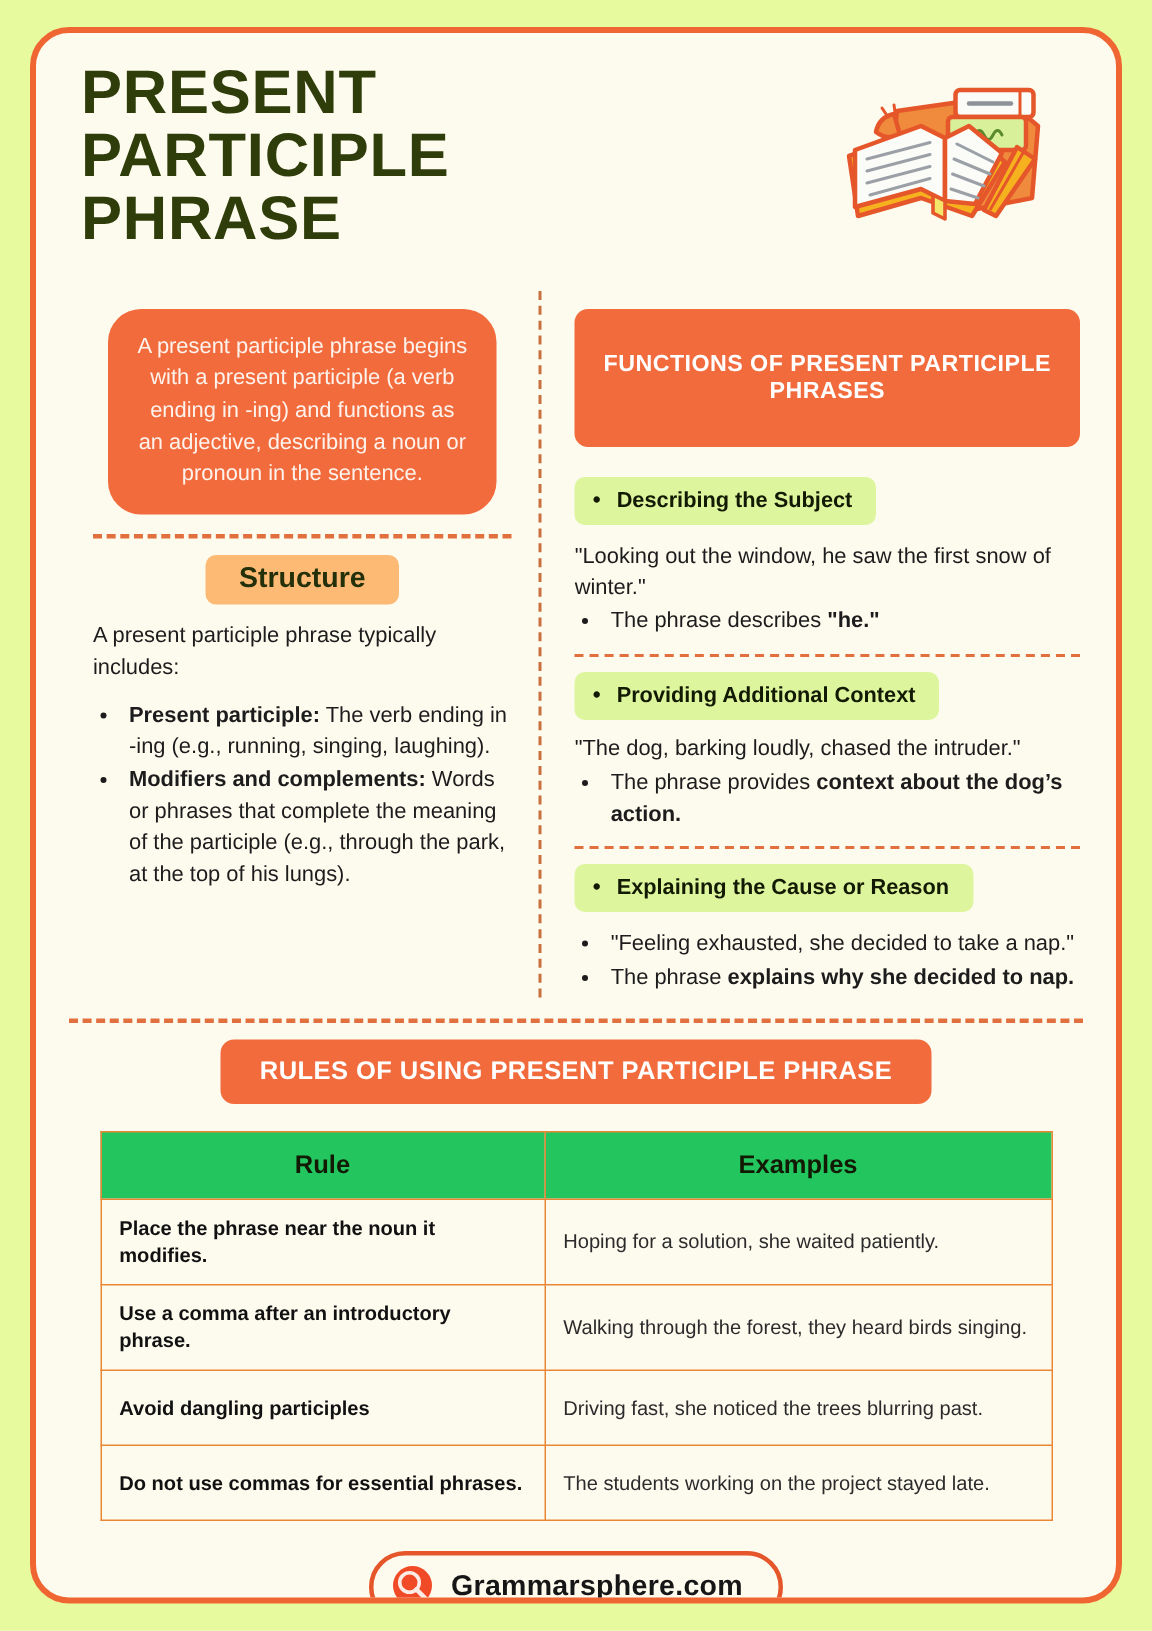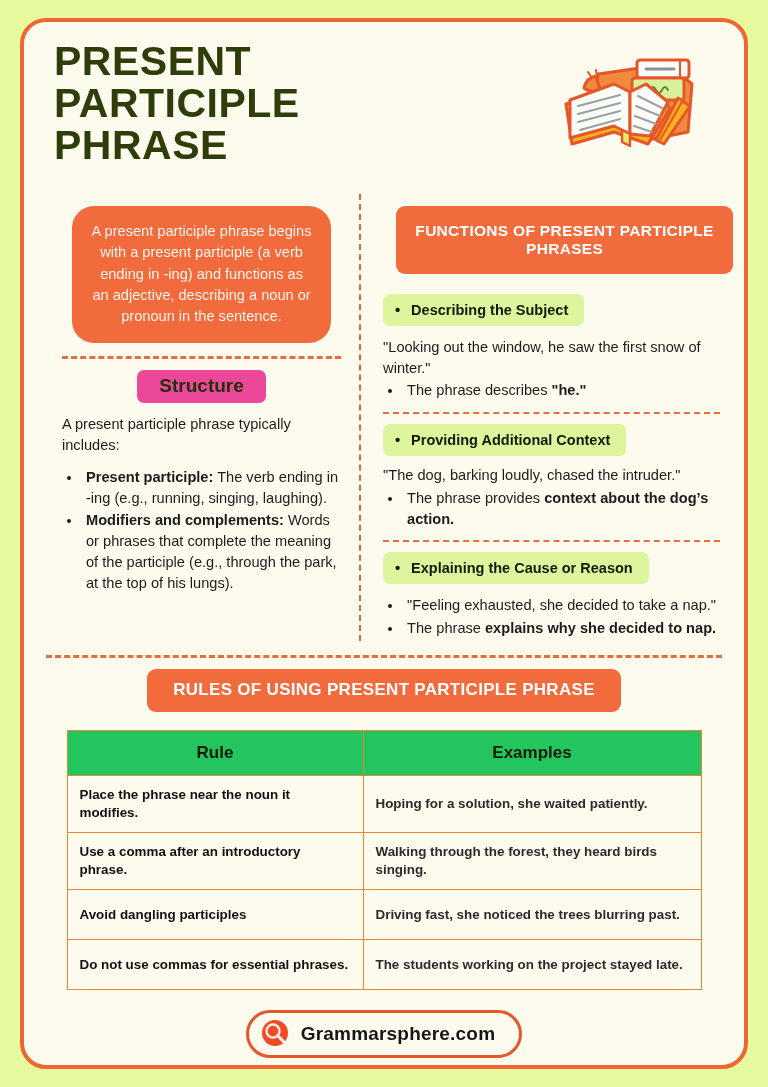--- a/index.html
+++ b/index.html
@@ -86,21 +86,21 @@
     text-align: center;
     font-size: 14.6px;
     line-height: 1.46;
   }
 
   
   .badge-center {
     display: block;
     width: fit-content;
     margin: 0 auto;
-    background: #ec4899;
+    background: #fdba74;
     color: #24300a;
     font-weight: bold;
     font-size: 19px;
     border-radius: 7px;
     padding: 5px 22px 6px 22px;
   }
 
   .badge-bullet {
     display: block;
     background: #ddf59c;
@@ -168,21 +168,21 @@
   table.rules th {
     background: #22c55e;
     color: #121a04;
     font-size: 17px;
     font-weight: bold;
     height: 45px;
     text-align: center;
   }
   table.rules td { padding: 10px 12px; font-size: 13.4px; line-height: 1.35; height: 50px; }
   td.rule-cell { font-weight: bold; color: #111111; }
-  td.ex-cell   { font-weight: bold; color: #2b2b2b; }
+  td.ex-cell   { font-weight: normal; color: #2b2b2b; }
   col.c1 { width: 296px; }
   col.c2 { width: 338px; }
 
   
   .footer {
     display: flex;
     justify-content: center;
     margin-top: 20px;
   }
   .brand-pill {
@@ -265,21 +265,21 @@
             <b>Present participle:</b><span> The verb ending in -ing (e.g., running, singing, laughing).</span>
           </li>
           <li>
             <b>Modifiers and complements:</b><span> Words or phrases that complete the meaning of the participle (e.g., through the park, at the top of his lungs).</span>
           </li>
         </ul>
       </div>
 
       <div class="col-right">
 
-        <div class="rules-header" style="margin-top:12px; font-size:15.5px; padding:16px 18px; width:100%;margin-left:13px;">FUNCTIONS OF PRESENT PARTICIPLE PHRASES</div>
+        <div class="rules-header" style="margin-top:12px; font-size:15.5px; padding:28px 18px; width:100%;">FUNCTIONS OF PRESENT PARTICIPLE PHRASES</div>
 
         <div style="margin-top:20px;">
           <span class="badge-bullet">Describing the Subject</span>
           <div class="body-text">"Looking out the window, he saw the first snow of winter."</div>
           <ul class="bullets nospace">
             <li><span>The phrase describes </span><b>"he."</b></li>
           </ul>
         </div>
 
         <hr class="hdivider thin">

